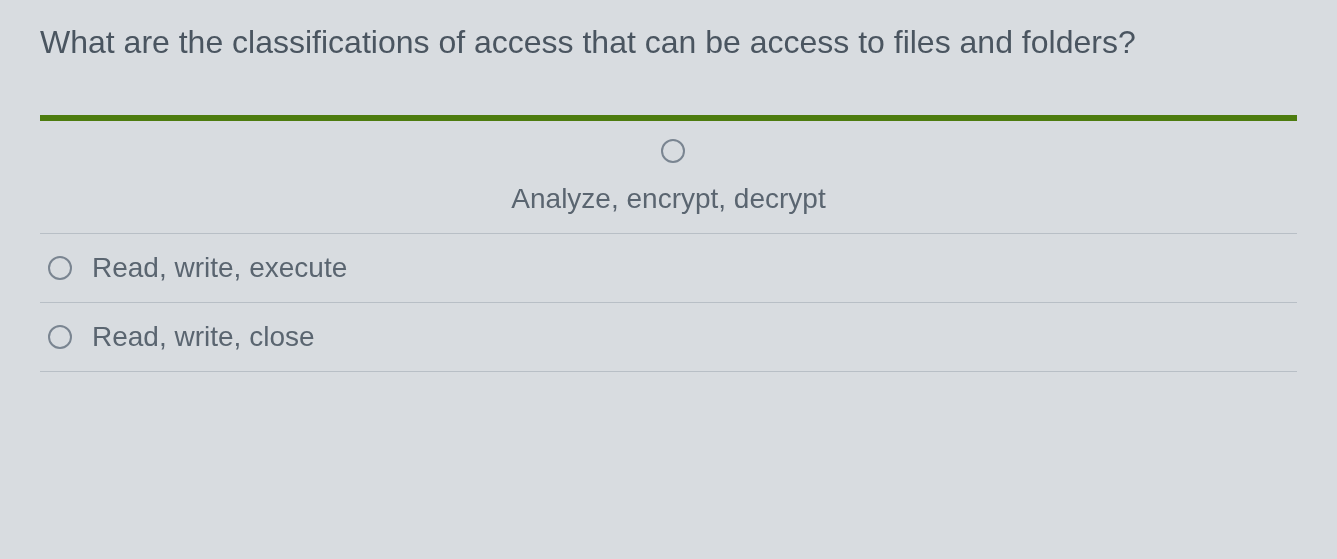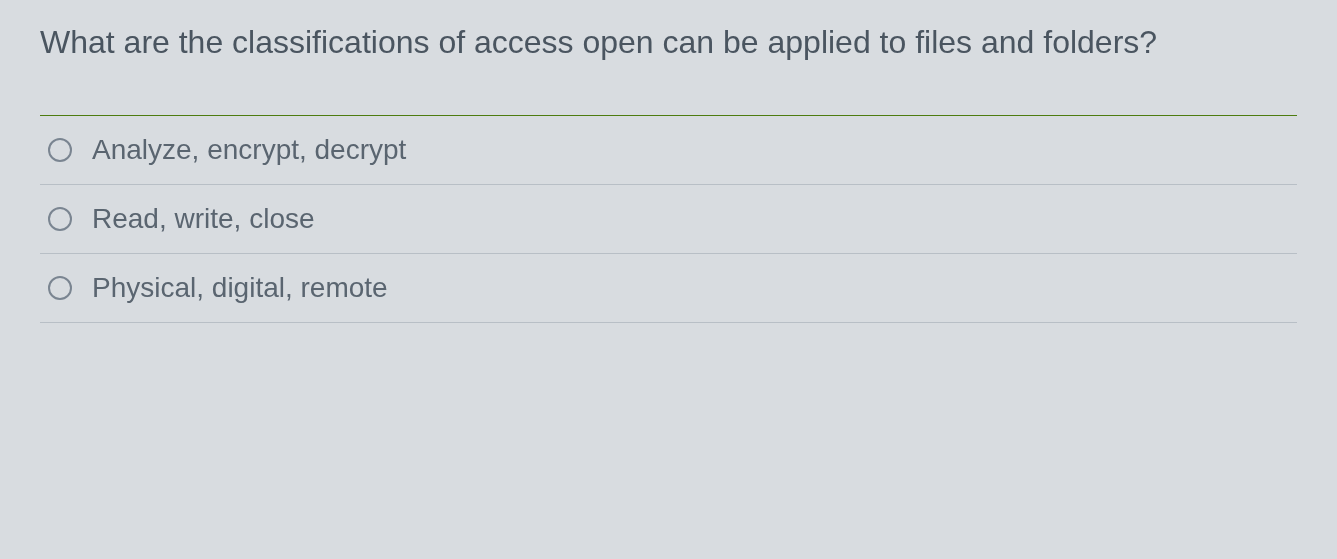--- a/index.html
+++ b/index.html
@@ -27,21 +27,22 @@
       flex-direction: column;
     }
     .option-row {
       display: flex;
       align-items: center;
       padding: 18px 0;
       border-bottom: 1px solid #b8bfc6;
       gap: 20px;
     }
     .option-row:first-child {
-      border-top: 1px solid #4d7c0f;
+      border-top: 6px solid #4d7c0f;
+      flex-direction: column;
     }
     .radio-circle {
       width: 24px;
       height: 24px;
       border: 2px solid #7a8591;
       border-radius: 50%;
       flex-shrink: 0;
       margin-left: 8px;
       background: transparent;
       cursor: pointer;
@@ -49,28 +50,28 @@
     .option-label {
       font-size: 28px;
       color: #5a6570;
       font-weight: 400;
       cursor: pointer;
     }
   </style>
 </head>
 <body>
 
-<div class="question-text">What are the classifications of access open can be applied to files and folders?</div>
+<div class="question-text">What are the classifications of access that can be access to files and folders?</div>
 
 <div class="options-container">
   <div class="option-row">
     <div class="radio-circle"></div>
     <div class="option-label">Analyze, encrypt, decrypt</div>
   </div>
   <div class="option-row">
     <div class="radio-circle"></div>
-    <div class="option-label">Read, write, close</div>
+    <div class="option-label">Read, write, execute</div>
   </div>
   <div class="option-row">
     <div class="radio-circle"></div>
-    <div class="option-label">Physical, digital, remote</div>
+    <div class="option-label">Read, write, close</div>
   </div>
 </div>
 
 </body></html>

